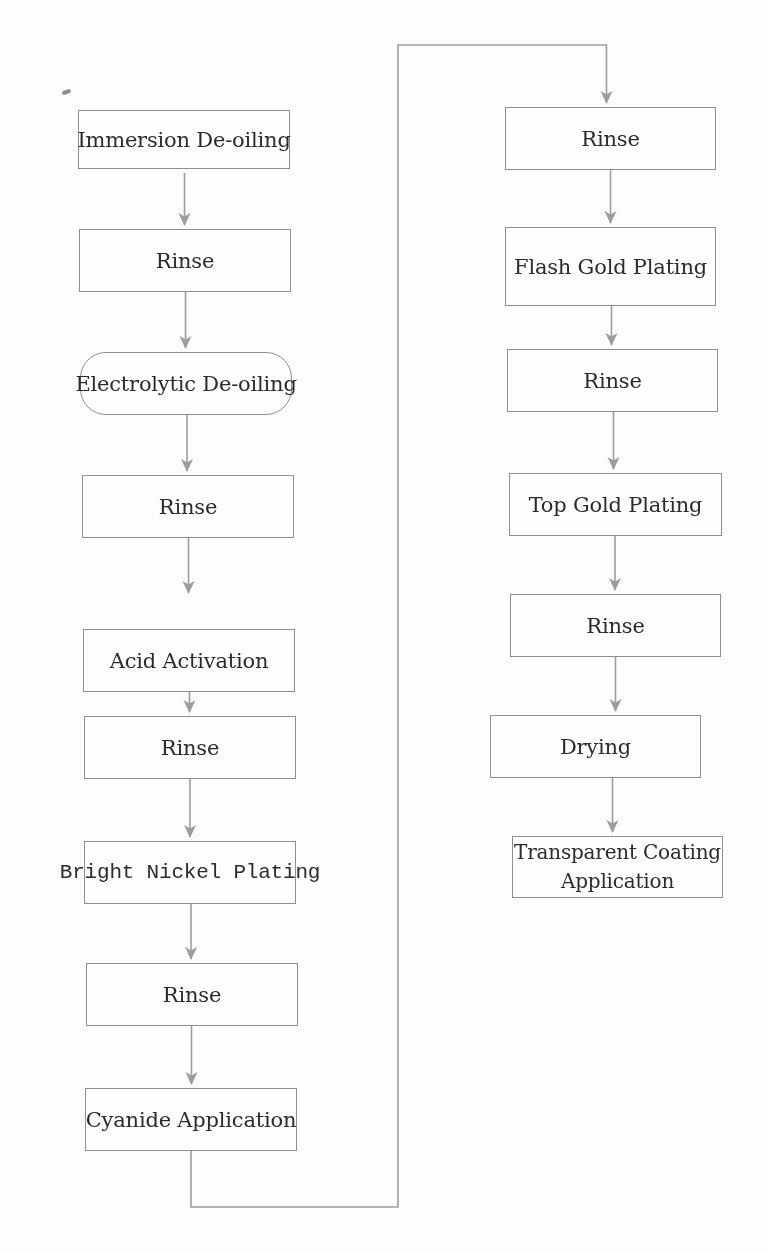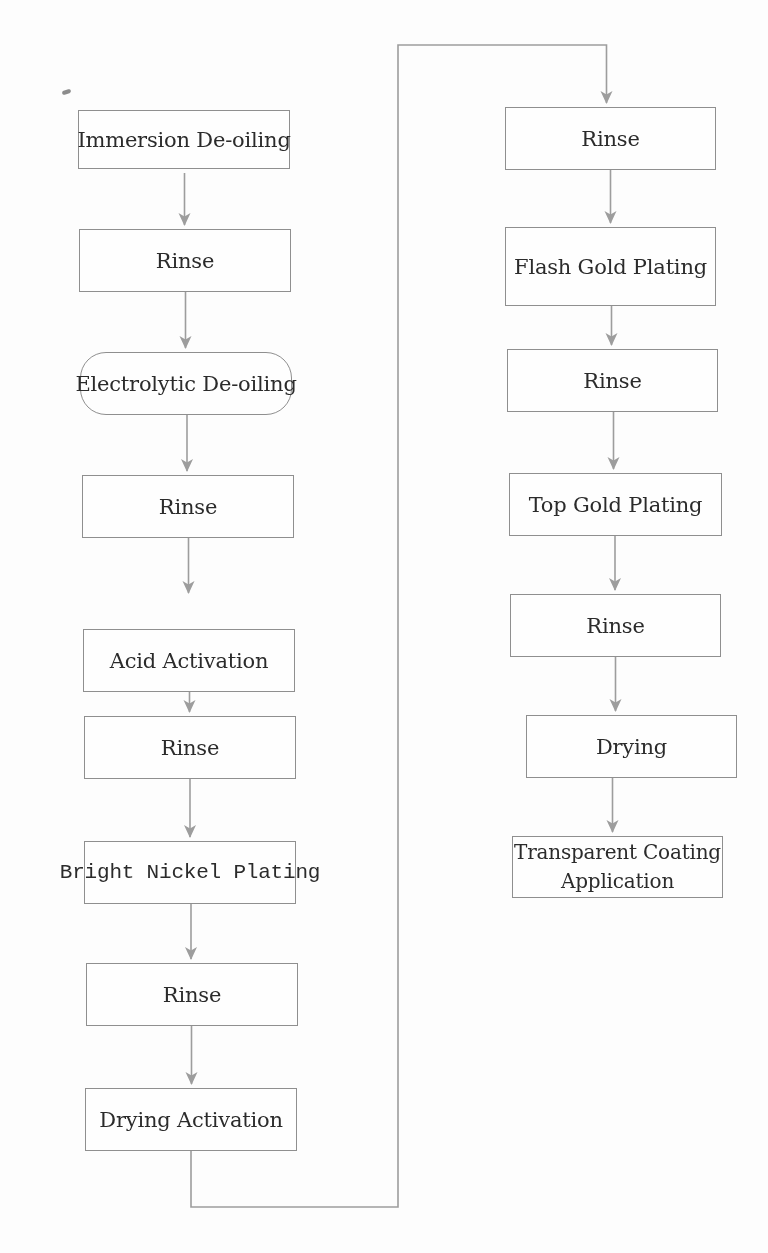--- a/index.html
+++ b/index.html
@@ -110,38 +110,38 @@
       <div class="flow-node" style="left: 84px; top: 716px; width: 212px; height: 63px;">
         <span class="lbl">Rinse</span>
       </div>
       <div class="flow-node" style="left: 84px; top: 841px; width: 212px; height: 63px; font-family: Liberation Mono, monospace;">
         <span class="lbl">Bright Nickel Plating</span>
       </div>
       <div class="flow-node" style="left: 86px; top: 963px; width: 212px; height: 63px;">
         <span class="lbl">Rinse</span>
       </div>
       <div class="flow-node" style="left: 85px; top: 1088px; width: 212px; height: 63px;">
-        <span class="lbl">Drying Activation</span>
+        <span class="lbl">Cyanide Application</span>
       </div>
       <div class="flow-node" style="left: 505px; top: 107px; width: 211px; height: 63px;">
         <span class="lbl">Rinse</span>
       </div>
       <div class="flow-node" style="left: 505px; top: 227px; width: 211px; height: 79px;">
         <span class="lbl">Flash Gold Plating</span>
       </div>
       <div class="flow-node" style="left: 507px; top: 349px; width: 211px; height: 63px;">
         <span class="lbl">Rinse</span>
       </div>
       <div class="flow-node" style="left: 509px; top: 473px; width: 213px; height: 63px;">
         <span class="lbl">Top Gold Plating</span>
       </div>
       <div class="flow-node" style="left: 510px; top: 594px; width: 211px; height: 63px;">
         <span class="lbl">Rinse</span>
       </div>
-      <div class="flow-node" style="left: 526px; top: 715px; width: 211px; height: 63px;">
+      <div class="flow-node" style="left: 490px; top: 715px; width: 211px; height: 63px;">
         <span class="lbl">Drying</span>
       </div>
       <div class="flow-node two-line" style="left: 512px; top: 836px; width: 211px; height: 62px;">
         <span class="lbl">Transparent Coating Application</span>
       </div>
     </div>
   <div class="speck"></div>
 </div>
 
 </body></html>

